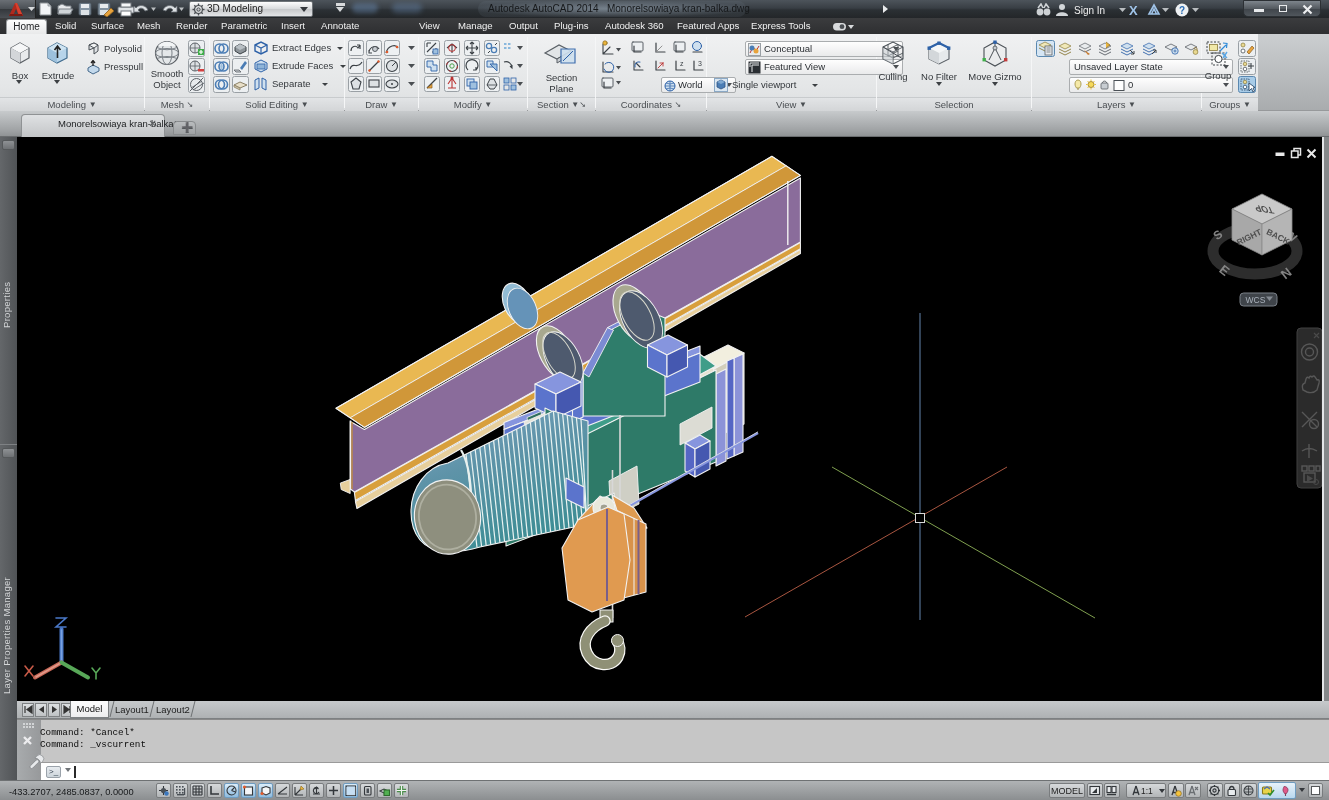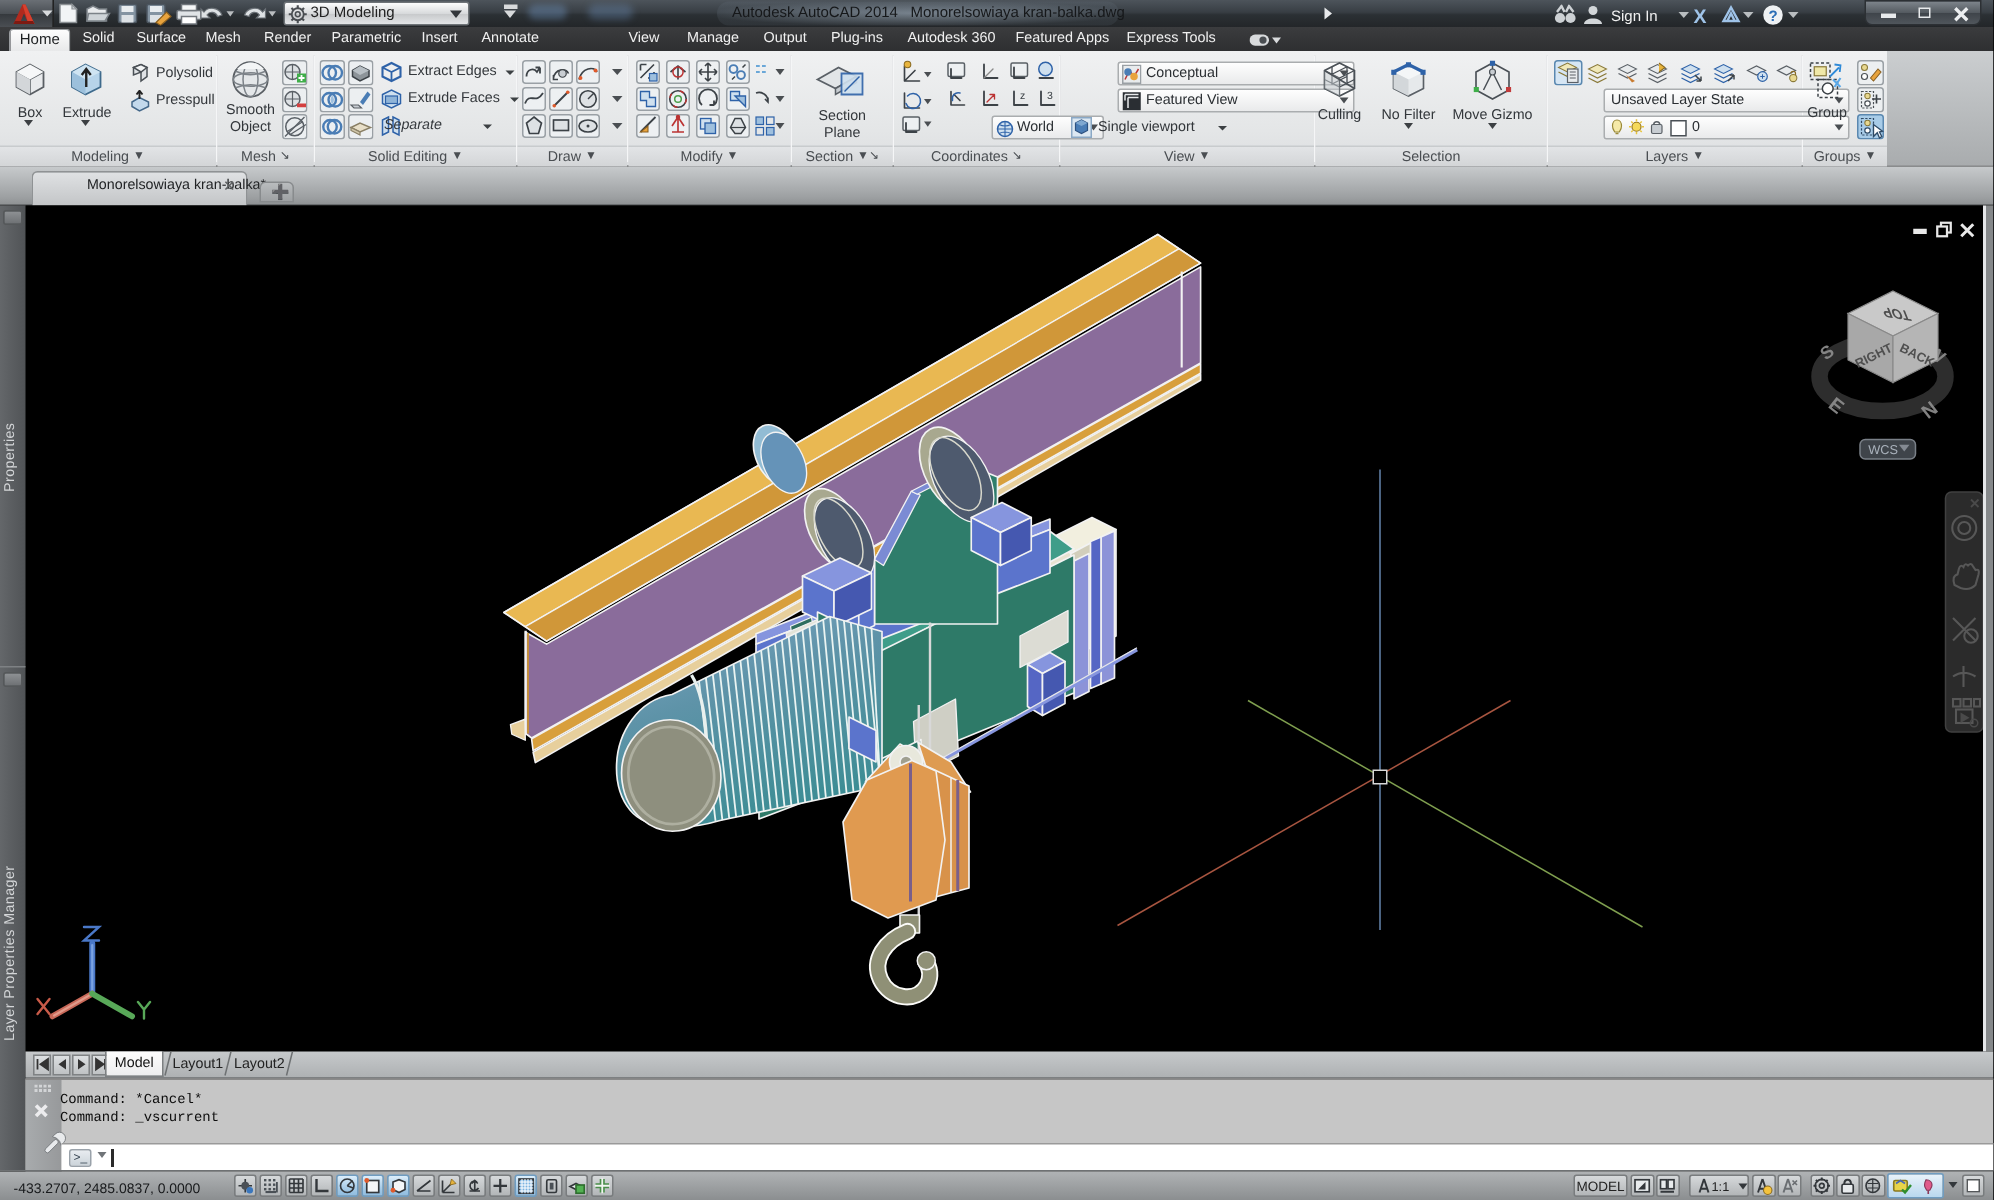--- a/index.html
+++ b/index.html
@@ -279,21 +279,21 @@
   <svg class="abs" style="left:253px;top:24px" width="16" height="16" viewBox="0 0 16 16">
     <path d="M2,5 L8,2 L14,5 L14,11 L8,14 L2,11 Z" fill="#cfe0ef" stroke="#2e62a8" stroke-width="1"></path>
     <rect x="4" y="6" width="8" height="5" fill="#8fb4d8" stroke="#2e62a8" stroke-width="0.8"></rect>
   </svg>
   <span class="smlabel" style="left:272px;top:26px;">Extrude Faces</span>
   <span class="abs" style="left:340px;top:31px;width:0;height:0;border-left:3px solid transparent;border-right:3px solid transparent;border-top:3.5px solid #3c4043;"></span>
   <svg class="abs" style="left:253px;top:42px" width="16" height="16" viewBox="0 0 16 16">
     <path d="M2,4 L6,2 L6,12 L2,14 Z" fill="#cfe0ef" stroke="#2e62a8" stroke-width="1"></path>
     <path d="M9,2 L13,4 L13,14 L9,12 Z" fill="#cfe0ef" stroke="#2e62a8" stroke-width="1"></path>
   </svg>
-  <span class="smlabel" style="left:256px;top:44px;font-style:italic;">Separate</span>
+  <span class="smlabel" style="left:272px;top:44px;">Separate</span>
   <span class="abs" style="left:322px;top:49px;width:0;height:0;border-left:3px solid transparent;border-right:3px solid transparent;border-top:3.5px solid #3c4043;"></span>
 
   <svg class="abs" style="left:348px;top:6px" width="70" height="54" viewBox="0 0 70 54">
     <g>
       <rect x="0.5" y="0.5" width="15" height="15" rx="2" fill="#edf0f2" stroke="#9aa0a5"></rect>
       <path d="M3,11 C3,6 8,5 10,8 L12,5 M12,5 L12,9 M12,5 L9,5" stroke="#3c4247" stroke-width="1.2" fill="none"></path>
       <rect x="18.5" y="0.5" width="15" height="15" rx="2" fill="#edf0f2" stroke="#9aa0a5"></rect>
       <path d="M21,12 C22,6 29,5 31,9 M24,13 L21,13 L21,10" stroke="#3c4247" stroke-width="1.1" fill="none"></path>
         <circle cx="27" cy="9" r="2.5" fill="#c8cdd2" stroke="#3c4247" stroke-width="0.8"></circle>
       <rect x="36.5" y="0.5" width="15" height="15" rx="2" fill="#edf0f2" stroke="#9aa0a5"></rect>

